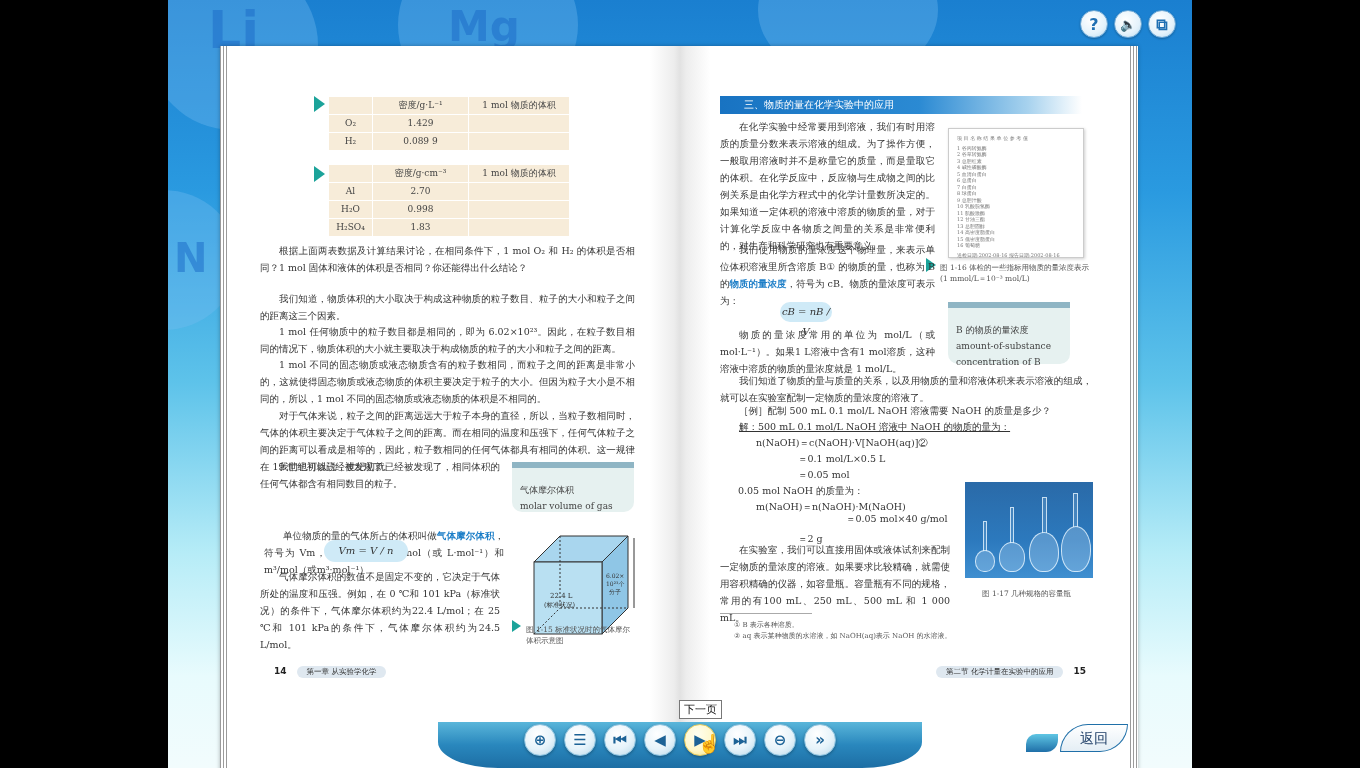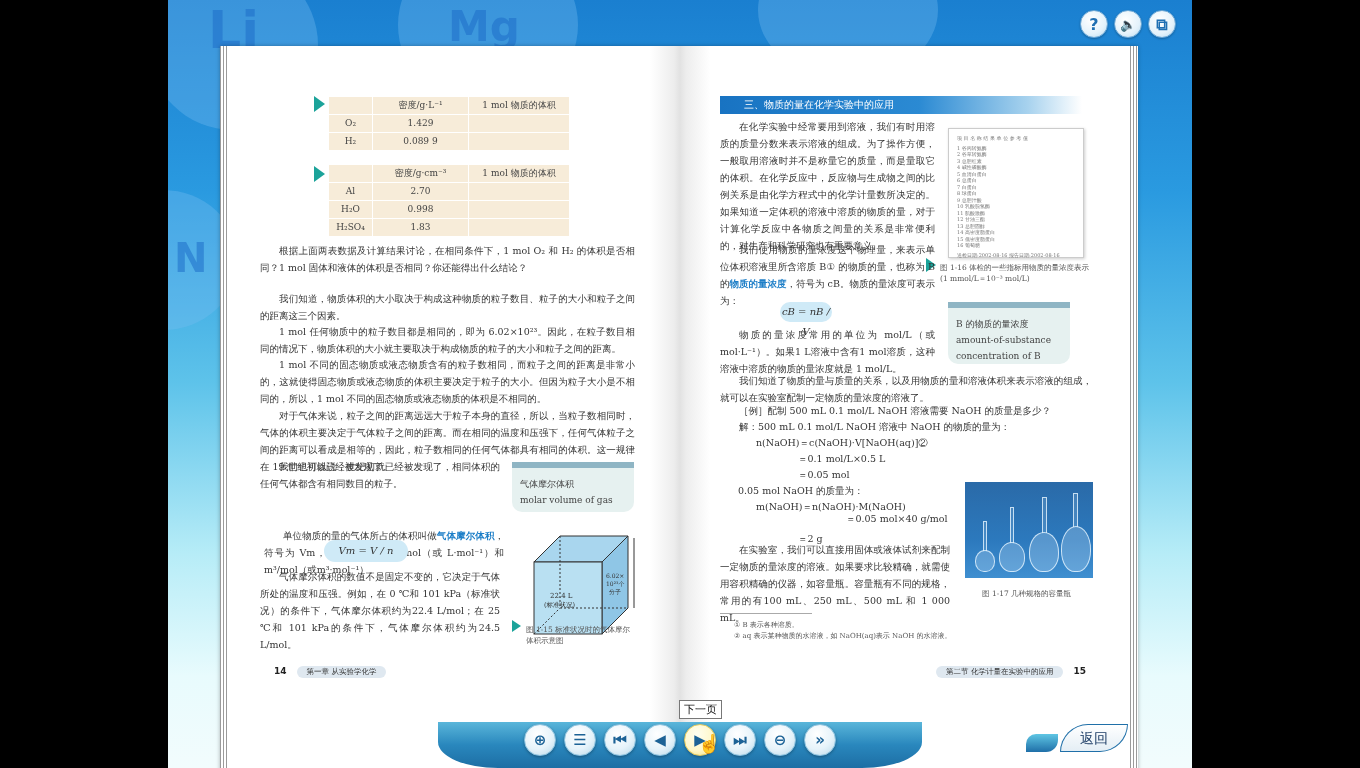--- a/index.html
+++ b/index.html
@@ -30,21 +30,21 @@
   .spine { position: absolute; left: 430px; top: 0; width: 60px; height: 100%;
     background: linear-gradient(90deg, #fff 0%, #ededed 40%, #e2e2e2 50%, #ededed 60%, #fff 100%); }
   .page { position: absolute; top: 0; height: 100%; font-size: 9.5px; color: #333; line-height: 17px; }
   .page.left { left: 40px; width: 390px; }
   .page.right { left: 500px; width: 380px; }
   .para { text-indent: 2em; text-align: justify; }
   .blue { color: #1e7fc8; font-weight: bold; }
   .tri { width: 0; height: 0; border-top: 8px solid transparent; border-bottom: 8px solid transparent; border-left: 11px solid #1ba39a; position: absolute; }
   table.dens { position: absolute; border-collapse: collapse; font-size: 9px; }
   table.dens td { background: #f7ecd9; border: 1px solid #fff; height: 17px; padding: 0 6px; text-align: center; color: #444; }
-  .sidebox { position: absolute; background: #e6f1f0; border-top: 6px solid #8fb5c4; border-radius: 0 0 10px 10px; padding: 8px 8px; font-size: 9px; color: #444; line-height: 16px; }
+  .sidebox { position: absolute; background: #e6f1f0; border-top: 6px solid #8fb5c4; border-radius: 0 0 10px 10px; padding: 14px 8px; font-size: 9px; color: #444; line-height: 16px; }
   .formula { position: absolute; background: #cfeaf7; border-radius: 12px; text-align: center; font-style: italic; font-size: 10px; color: #333; }
   .cube { position: absolute; }
   .caption { position: absolute; font-size: 7.5px; color: #555; line-height: 11px; }
   .section-head { position: absolute; left: 0; top: 50px; width: 362px; height: 18px;
     background: linear-gradient(90deg, #1873c2 0%, #2b8ad3 55%, #a7d2ee 85%, #fff 100%);
     color: #fff; font-family: "DejaVu Sans", sans-serif; font-weight: normal; font-size: 10px; line-height: 18px; padding-left: 24px; }
   .lab-report { position: absolute; background: #fff; border: 1px solid #ccc; box-shadow: 1px 1px 3px rgba(0,0,0,0.2); padding: 6px 8px; font-size: 5px; color: #777; line-height: 6.5px; }
   .photo { position: absolute; background: linear-gradient(180deg, #2a6aa8 0%, #2c79bd 60%, #3f8fd0 100%); }
   .flask { position: absolute; bottom: 6px; border: 1px solid rgba(230,245,255,0.8); border-radius: 50% 50% 45% 45%; background: rgba(220,240,255,0.25); }
   .neck { position: absolute; border: 1px solid rgba(230,245,255,0.8); border-bottom: none; background: rgba(220,240,255,0.15); }
@@ -217,21 +217,21 @@
       </div>
       <div class="formula" style="left:60px;top:256px;width:52px;height:20px;line-height:20px;">cB = nB / V</div>
       <div class="sidebox" style="left:228px;top:256px;width:122px;height:62px;">
         <div>B 的物质的量浓度</div>
         <div>amount-of-substance</div>
         <div>concentration of B</div>
       </div>
       <div class="para" style="position:absolute;left:0;top:280px;width:215px;">物质的量浓度常用的单位为 mol/L（或 mol·L⁻¹）。如果1 L溶液中含有1 mol溶质，这种溶液中溶质的物质的量浓度就是 1 mol/L。</div>
       <div class="para" style="position:absolute;left:0;top:326px;width:372px;">我们知道了物质的量与质量的关系，以及用物质的量和溶液体积来表示溶液的组成，就可以在实验室配制一定物质的量浓度的溶液了。</div>
       <div class="para" style="position:absolute;left:0;top:356px;width:372px;">［例］配制 500 mL 0.1 mol/L NaOH 溶液需要 NaOH 的质量是多少？</div>
-      <div class="para" style="position:absolute;left:0;top:372px;width:372px;">解：500 mL 0.1 mol/L NaOH 溶液中 NaOH 的物质的量为：</div>
+      <div class="para" style="position:absolute;left:0;top:372px;width:372px;text-decoration:underline;">解：500 mL 0.1 mol/L NaOH 溶液中 NaOH 的物质的量为：</div>
       <div style="position:absolute;left:36px;top:388px;">n(NaOH)＝c(NaOH)·V[NaOH(aq)]②</div>
       <div style="position:absolute;left:78px;top:404px;">＝0.1 mol/L×0.5 L</div>
       <div style="position:absolute;left:78px;top:420px;">＝0.05 mol</div>
       <div style="position:absolute;left:18px;top:436px;">0.05 mol NaOH 的质量为：</div>
       <div style="position:absolute;left:36px;top:452px;">m(NaOH)＝n(NaOH)·M(NaOH)</div>
       <div style="position:absolute;left:78px;top:464px;margin-left:48px;">＝0.05 mol×40 g/mol</div>
       <div style="position:absolute;left:78px;top:484px;">＝2 g</div>
       <div class="para" style="position:absolute;left:0;top:495px;width:230px;">在实验室，我们可以直接用固体或液体试剂来配制一定物质的量浓度的溶液。如果要求比较精确，就需使用容积精确的仪器，如容量瓶。容量瓶有不同的规格，常用的有100 mL、250 mL、500 mL 和 1 000 mL。</div>
       <div class="photo" style="left:245px;top:436px;width:128px;height:96px;">
         <div class="flask" style="left:10px;width:20px;height:22px;"></div>

